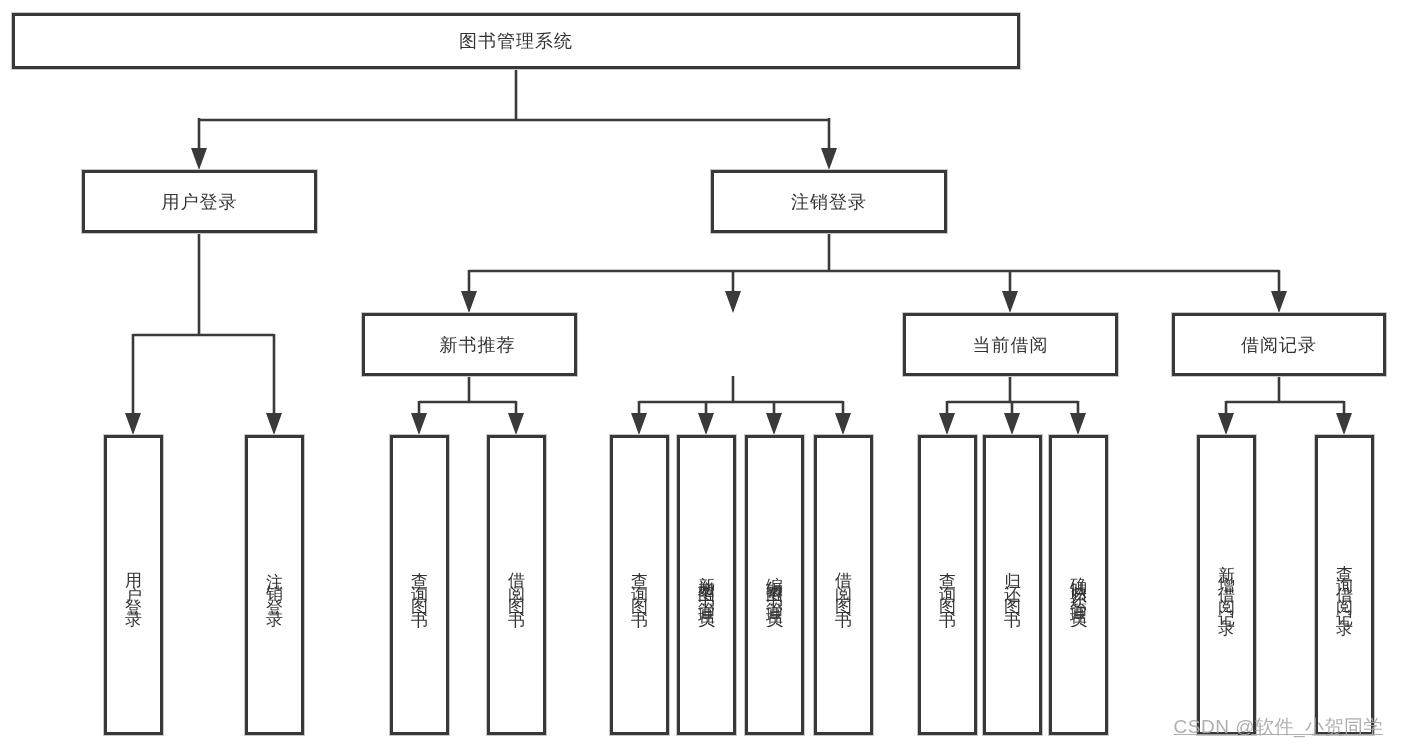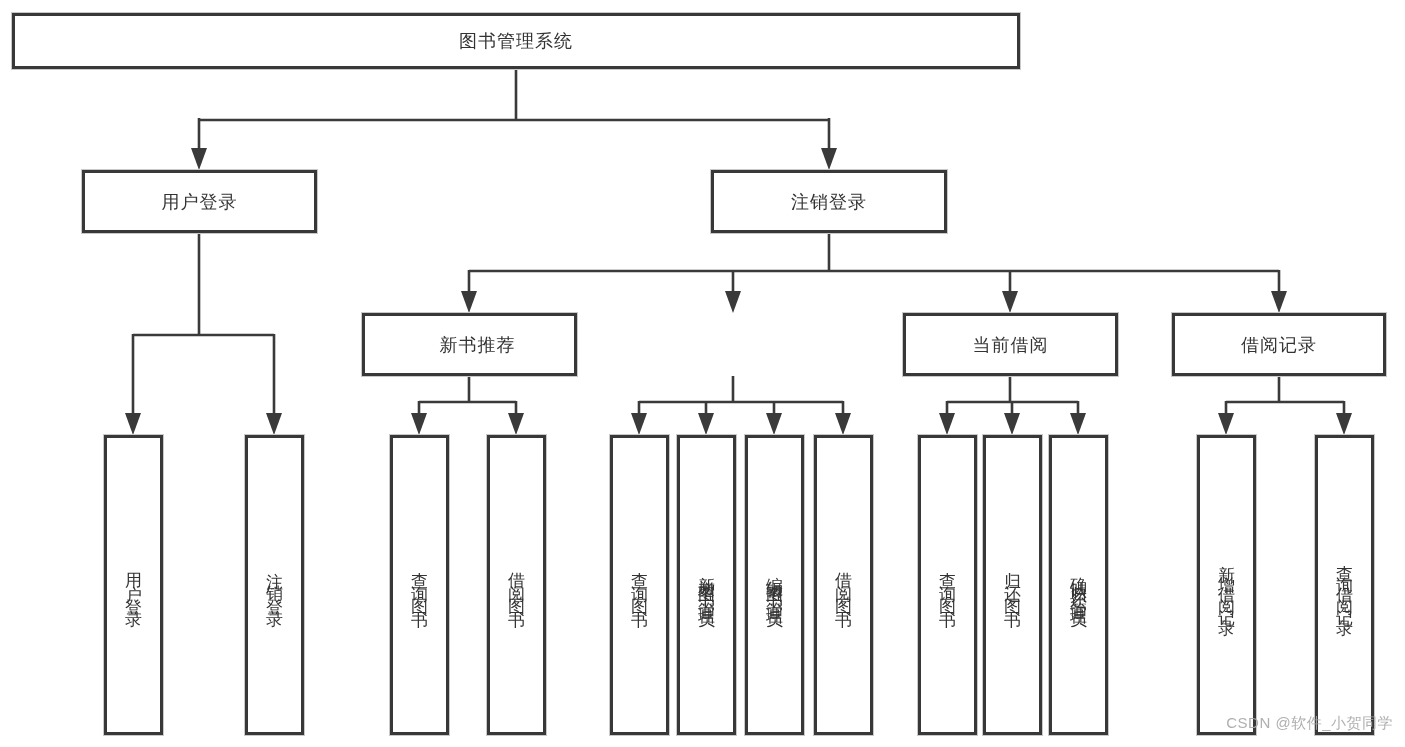--- a/index.html
+++ b/index.html
@@ -36,27 +36,28 @@
     text-orientation: mixed;
     font-size: 17px;
     letter-spacing: 13px;
     line-height: 1;
     white-space: nowrap;
   }
   .v-box.dense .vtext { letter-spacing: 5px; }
   .v-box.mid   .vtext { letter-spacing: 11px; }
   .watermark {
     position: absolute;
-    right: 12px;
+    right: 22px;
     top: 714px;
     z-index: 6;
-    font-size: 15px;
+    font-size: 19px;
     color: rgba(168,168,168,0.92);
     letter-spacing: 0.5px;
     white-space: nowrap;
+    text-decoration: underline;
   }
 
   
   #n-root   { left: 12px;  top: 13px;  width: 1008px; height: 56px; }
   #n-login  { left: 82px;  top: 170px; width: 235px;  height: 63px; }
   #n-mgmt   { left: 711px; top: 170px; width: 236px;  height: 63px; }
   #n-newrec { left: 362px; top: 313px; width: 215px;  height: 63px; padding-left: 16px; }
   #n-borrow { left: 619px; top: 313px; width: 228px;  height: 63px; }
   #n-current{ left: 903px; top: 313px; width: 215px;  height: 63px; }
   #n-record { left: 1172px;top: 313px; width: 214px;  height: 63px; }

